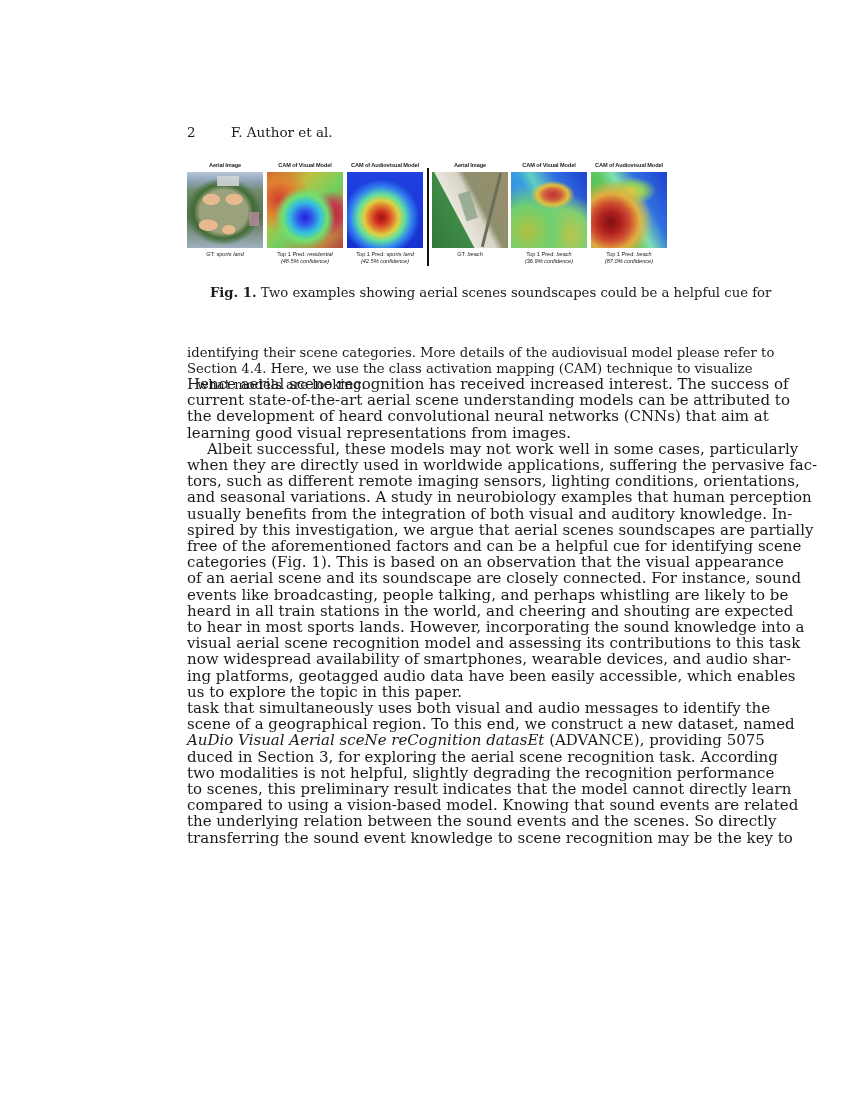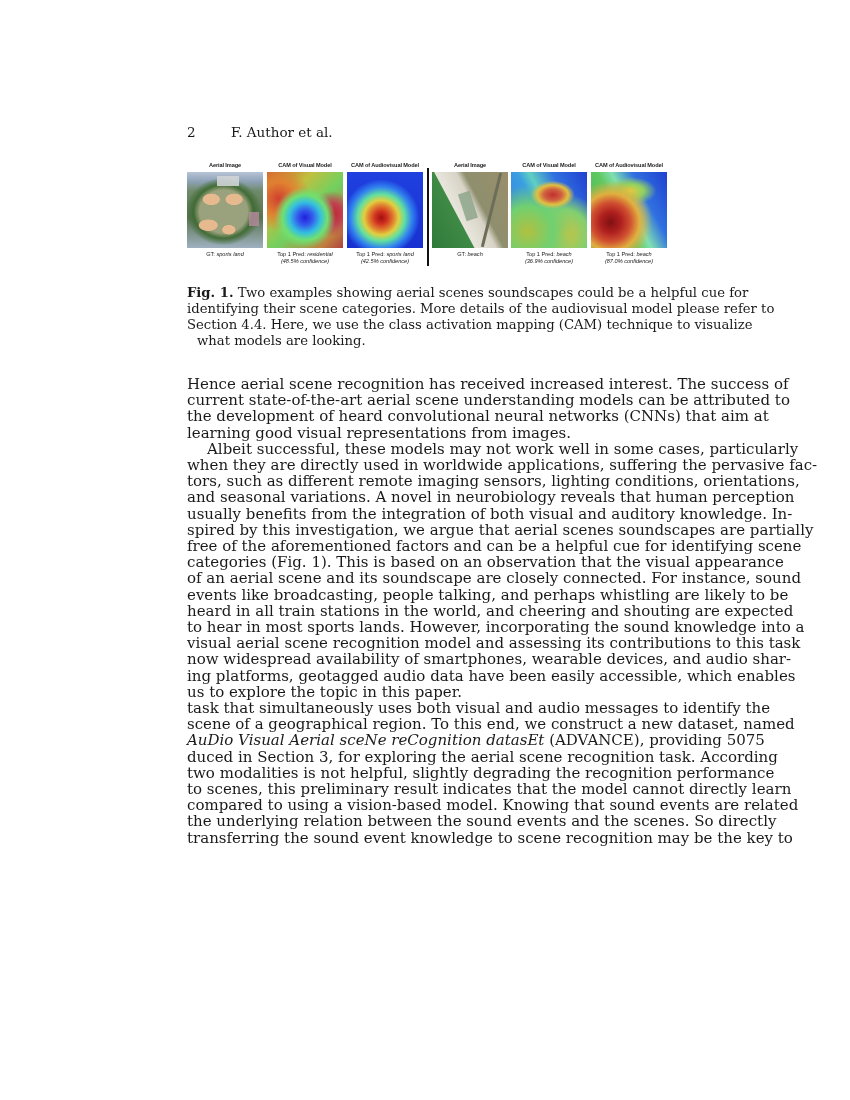--- a/index.html
+++ b/index.html
@@ -113,38 +113,38 @@
       <div class="pcap"><span>Top 1 Pred: </span><i>beach</i><br><i>(36.9% confidence)</i></div>
     </div>
     <div class="panel" style="left:404px;">
       <div class="ptitle">CAM of Audiovisual Model</div>
       <div class="pimg img-cam4"></div>
       <div class="pcap"><span>Top 1 Pred: </span><i>beach</i><br><i>(87.0% confidence)</i></div>
     </div>
   </div>
 
   <div class="caption">
-    <span class="line" style="display:block;text-align:justify;text-align-last:justify;white-space:nowrap;"><b>Fig. 1.</b><span> Two examples showing aerial scenes soundscapes could be a helpful cue for</span></span>
-    <span style="display:block;text-align:justify;text-align-last:justify;white-space:nowrap;">identifying their scene categories. More details of the audiovisual model please refer to</span>
+    <span class="line" style="display:block;text-align:justify;text-align-last:justify;white-space:nowrap;margin-left:23px;"><b>Fig. 1.</b><span> Two examples showing aerial scenes soundscapes could be a helpful cue for</span></span>
+    <span style="display:block;text-align:justify;text-align-last:justify;white-space:nowrap;margin-top:44px;">identifying their scene categories. More details of the audiovisual model please refer to</span>
     <span style="display:block;text-align:justify;text-align-last:justify;white-space:nowrap;">Section 4.4. Here, we use the class activation mapping (CAM) technique to visualize</span>
     <span style="display:block;white-space:nowrap;margin-left:10px;">what models are looking.</span>
   </div>
 
   <div class="body-text">
     <div>
       <span class="line">Hence aerial scene recognition has received increased interest. The success of</span>
       <span class="line">current state-of-the-art aerial scene understanding models can be attributed to</span>
       <span class="line">the development of heard convolutional neural networks (CNNs) that aim at</span>
       <span class="line last">learning good visual representations from images.</span>
     </div>
     <div>
       <span class="line ind">Albeit successful, these models may not work well in some cases, particularly</span>
       <span class="line">when they are directly used in worldwide applications, suffering the pervasive fac-</span>
       <span class="line">tors, such as different remote imaging sensors, lighting conditions, orientations,</span>
-      <span class="line">and seasonal variations. A novel in neurobiology reveals that human perception</span>
+      <span class="line">and seasonal variations. A study in neurobiology examples that human perception</span>
       <span class="line">usually benefits from the integration of both visual and auditory knowledge. In-</span>
       <span class="line">spired by this investigation, we argue that aerial scenes soundscapes are partially</span>
       <span class="line">free of the aforementioned factors and can be a helpful cue for identifying scene</span>
       <span class="line">categories (Fig. 1). This is based on an observation that the visual appearance</span>
       <span class="line">of an aerial scene and its soundscape are closely connected. For instance, sound</span>
       <span class="line">events like broadcasting, people talking, and perhaps whistling are likely to be</span>
       <span class="line">heard in all train stations in the world, and cheering and shouting are expected</span>
       <span class="line">to hear in most sports lands. However, incorporating the sound knowledge into a</span>
       <span class="line">visual aerial scene recognition model and assessing its contributions to this task</span>
       <span class="line">now widespread availability of smartphones, wearable devices, and audio shar-</span>

